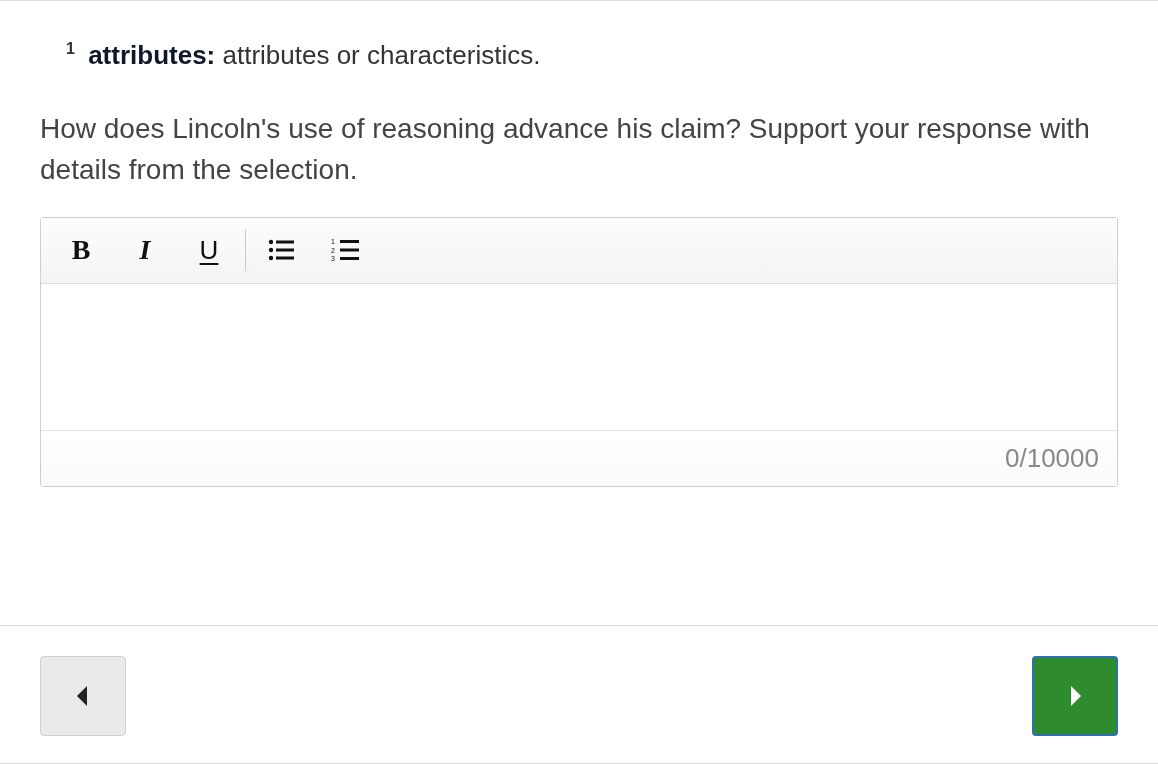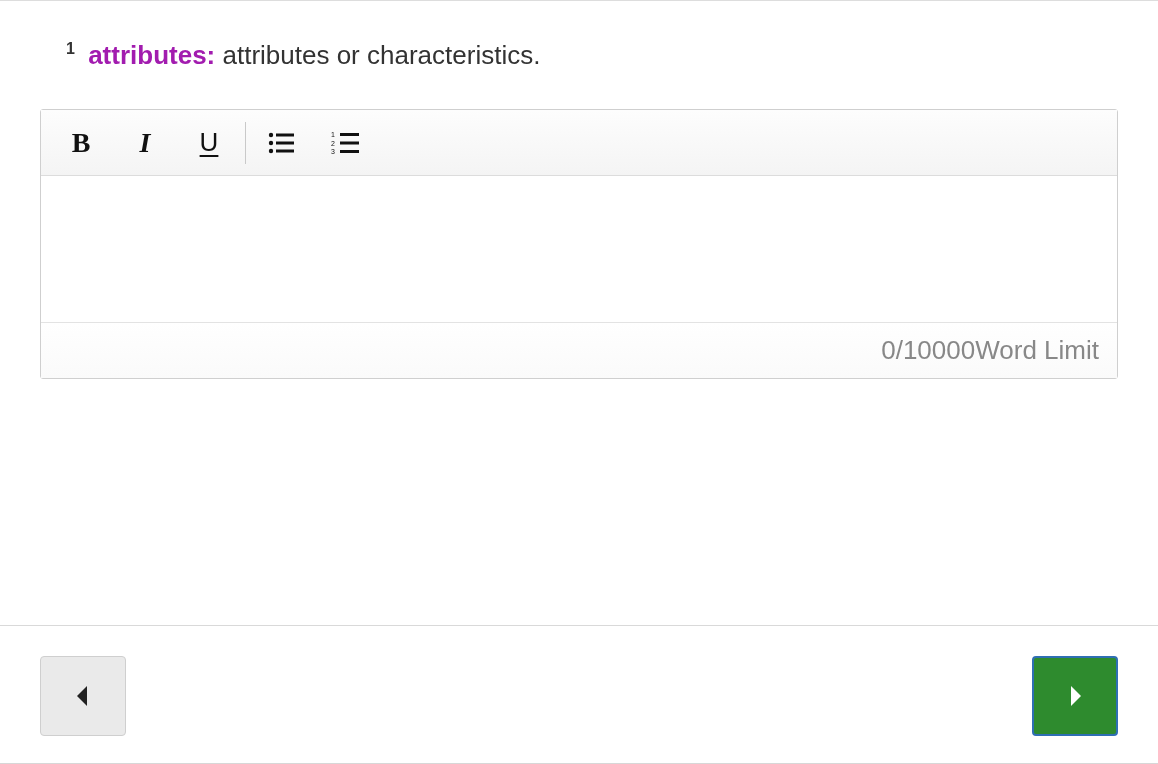--- a/index.html
+++ b/index.html
@@ -24,21 +24,21 @@
     color: #333;
   }
   .footnote .sup {
     font-size: 16px;
     font-weight: 700;
     vertical-align: super;
     margin-right: 6px;
   }
   .footnote .term {
     font-weight: 700;
-    color: #a21caf;
+    color: #0f172a;
   }
   .question {
     font-size: 28px;
     line-height: 1.45;
     color: #444;
     margin: 0 0 26px 0;
   }
   .editor {
     border: 1px solid #cfcfcf;
     border-radius: 3px;
@@ -151,20 +151,21 @@
 </head>
 <body>
 
 <div class="page">
 
   <div class="footnote">
     <span class="sup">1</span>
     <span class="term">attributes:</span><span> attributes or characteristics.</span>
   </div>
 
+  <p class="question">How does Lincoln's use of reasoning advance his claim? Support your response with details from the selection.</p>
 
   <div class="editor">
     <div class="toolbar">
       <div class="tbtn">
         <span class="bold-glyph">B</span>
       </div>
       <div class="tbtn">
         <span class="italic-glyph">I</span>
       </div>
       <div class="tbtn">
@@ -192,21 +193,20 @@
         </svg>
       </div>
     </div>
 
     <div class="edit-area" contenteditable="true" style=""></div>
 
     <div class="status-bar">
       <span>0</span>
         <span> / </span>
         <span>10000</span>
-        <span> Word Limit</span>
     </div>
   </div>
 
   <div class="bottom-sep"></div>
 
   <div class="nav">
     <div class="nav-btn nav-prev">
       <svg width="18" height="24" viewBox="0 0 18 24">
         <polygon points="13,2 13,22 3,12" fill="#222"></polygon>
       </svg>

